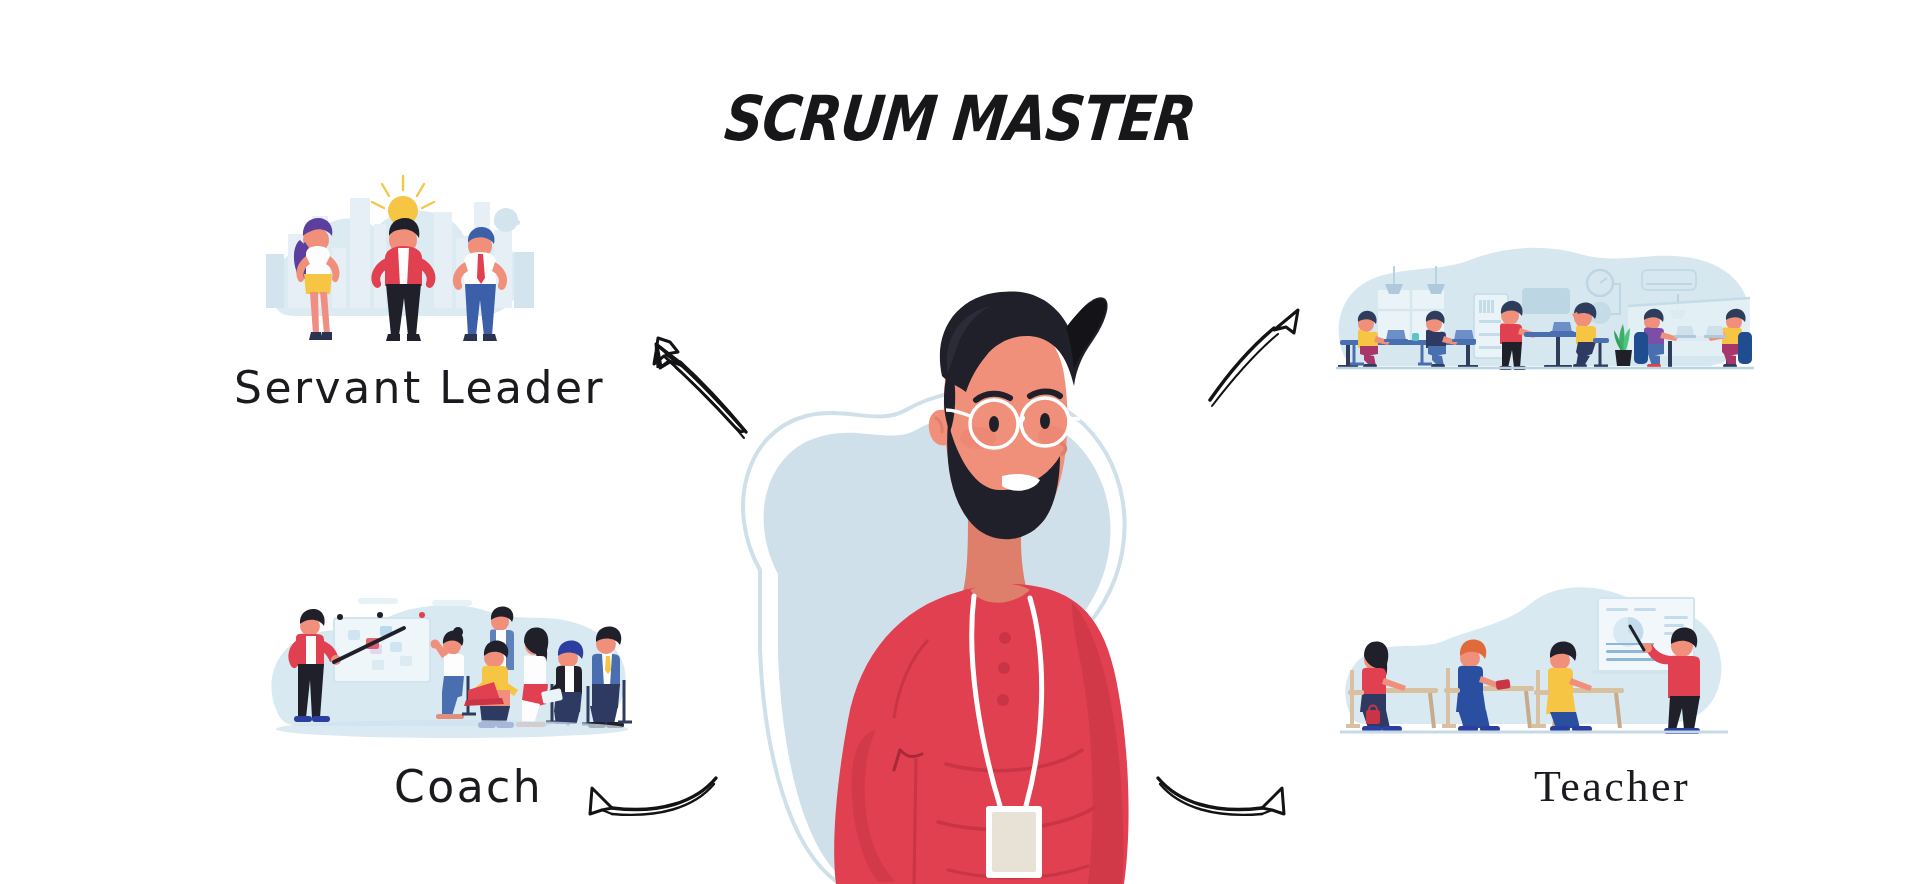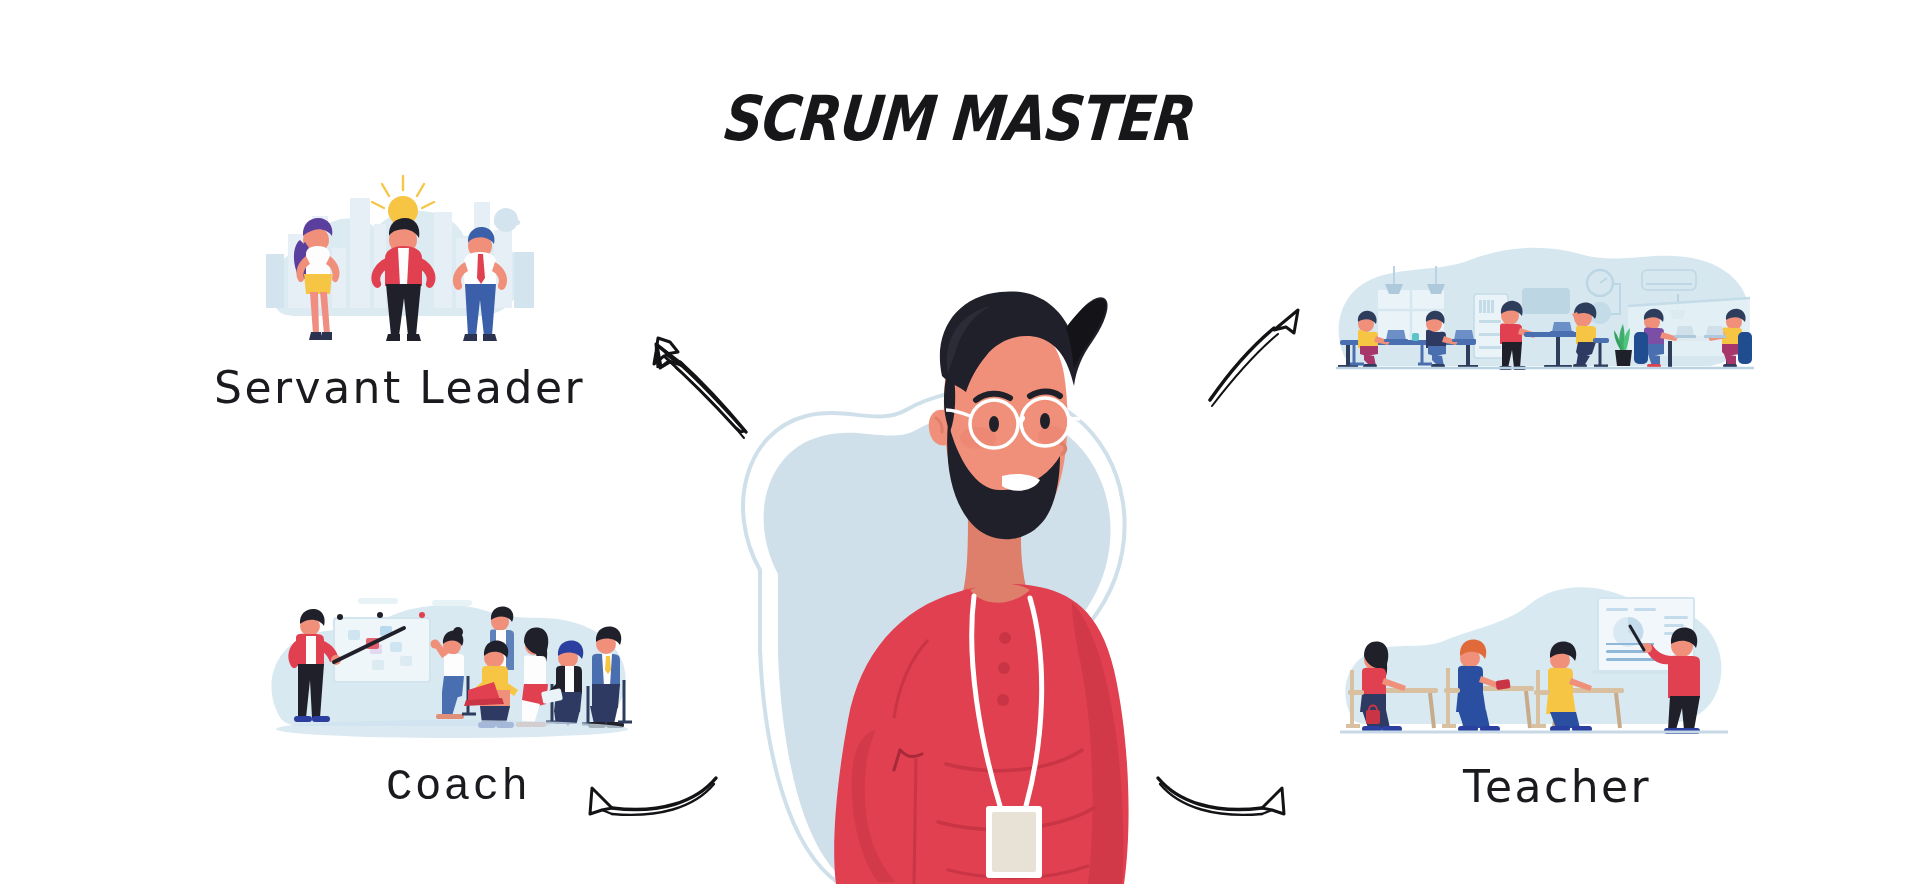--- a/index.html
+++ b/index.html
@@ -52,24 +52,24 @@
   .role-label {
     position: absolute;
     font-family: "DejaVu Sans", sans-serif;
     font-weight: 400;
     font-size: 44px;
     letter-spacing: 2.5px;
     color: #1b1b1f;
     white-space: nowrap;
     line-height: 1;
   }
-  #label-servant-leader { left: 214px; top: 366px; }
+  #label-servant-leader { left: 234px; top: 366px; }
   #label-facilitator    { left: 1448px; top: 412px; }
-  #label-coach          { left: 386px; top: 765px; font-family: Liberation Mono, monospace; }
-  #label-teacher        { left: 1463px; top: 765px; }
+  #label-coach          { left: 394px; top: 765px; }
+  #label-teacher        { left: 1534px; top: 765px; font-family: Liberation Serif, serif; }
 
   
   .illo {
     position: absolute;
   }
   #illo-servant-leader { left: 258px;  top: 158px; width: 290px; height: 190px; }
   #illo-facilitator    { left: 1330px; top: 238px; width: 430px; height: 150px; }
   #illo-coach          { left: 262px;  top: 574px; width: 380px; height: 180px; }
   #illo-teacher        { left: 1334px; top: 580px; width: 400px; height: 172px; }
 

